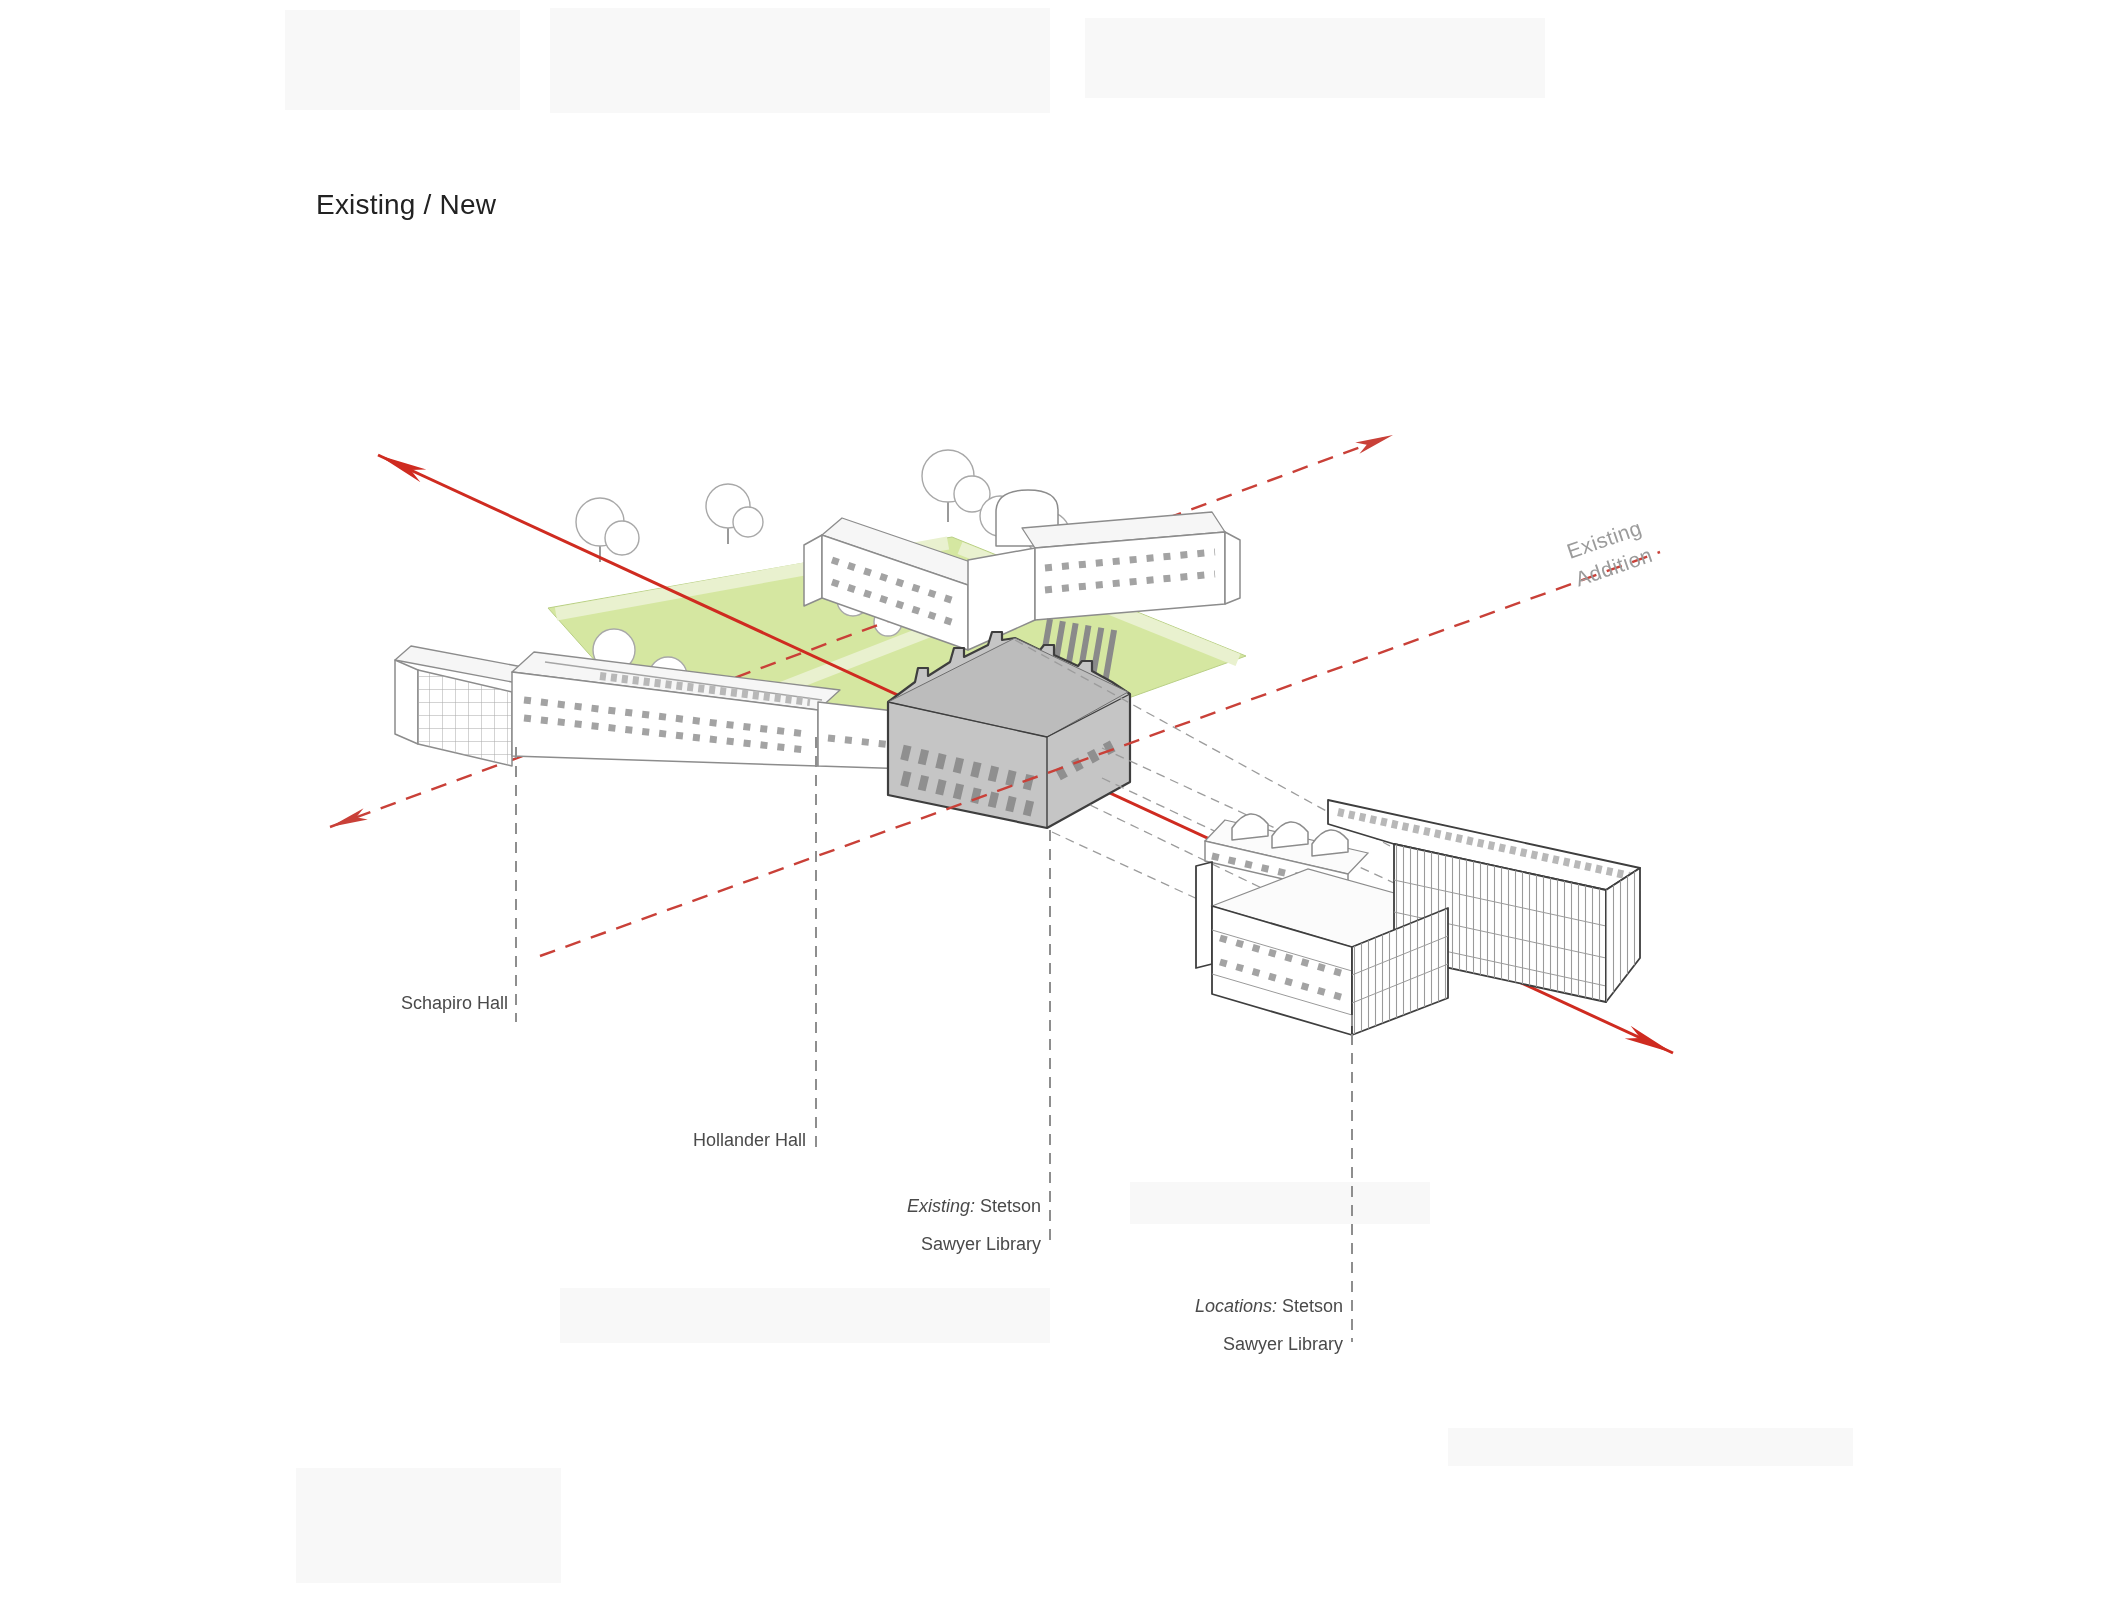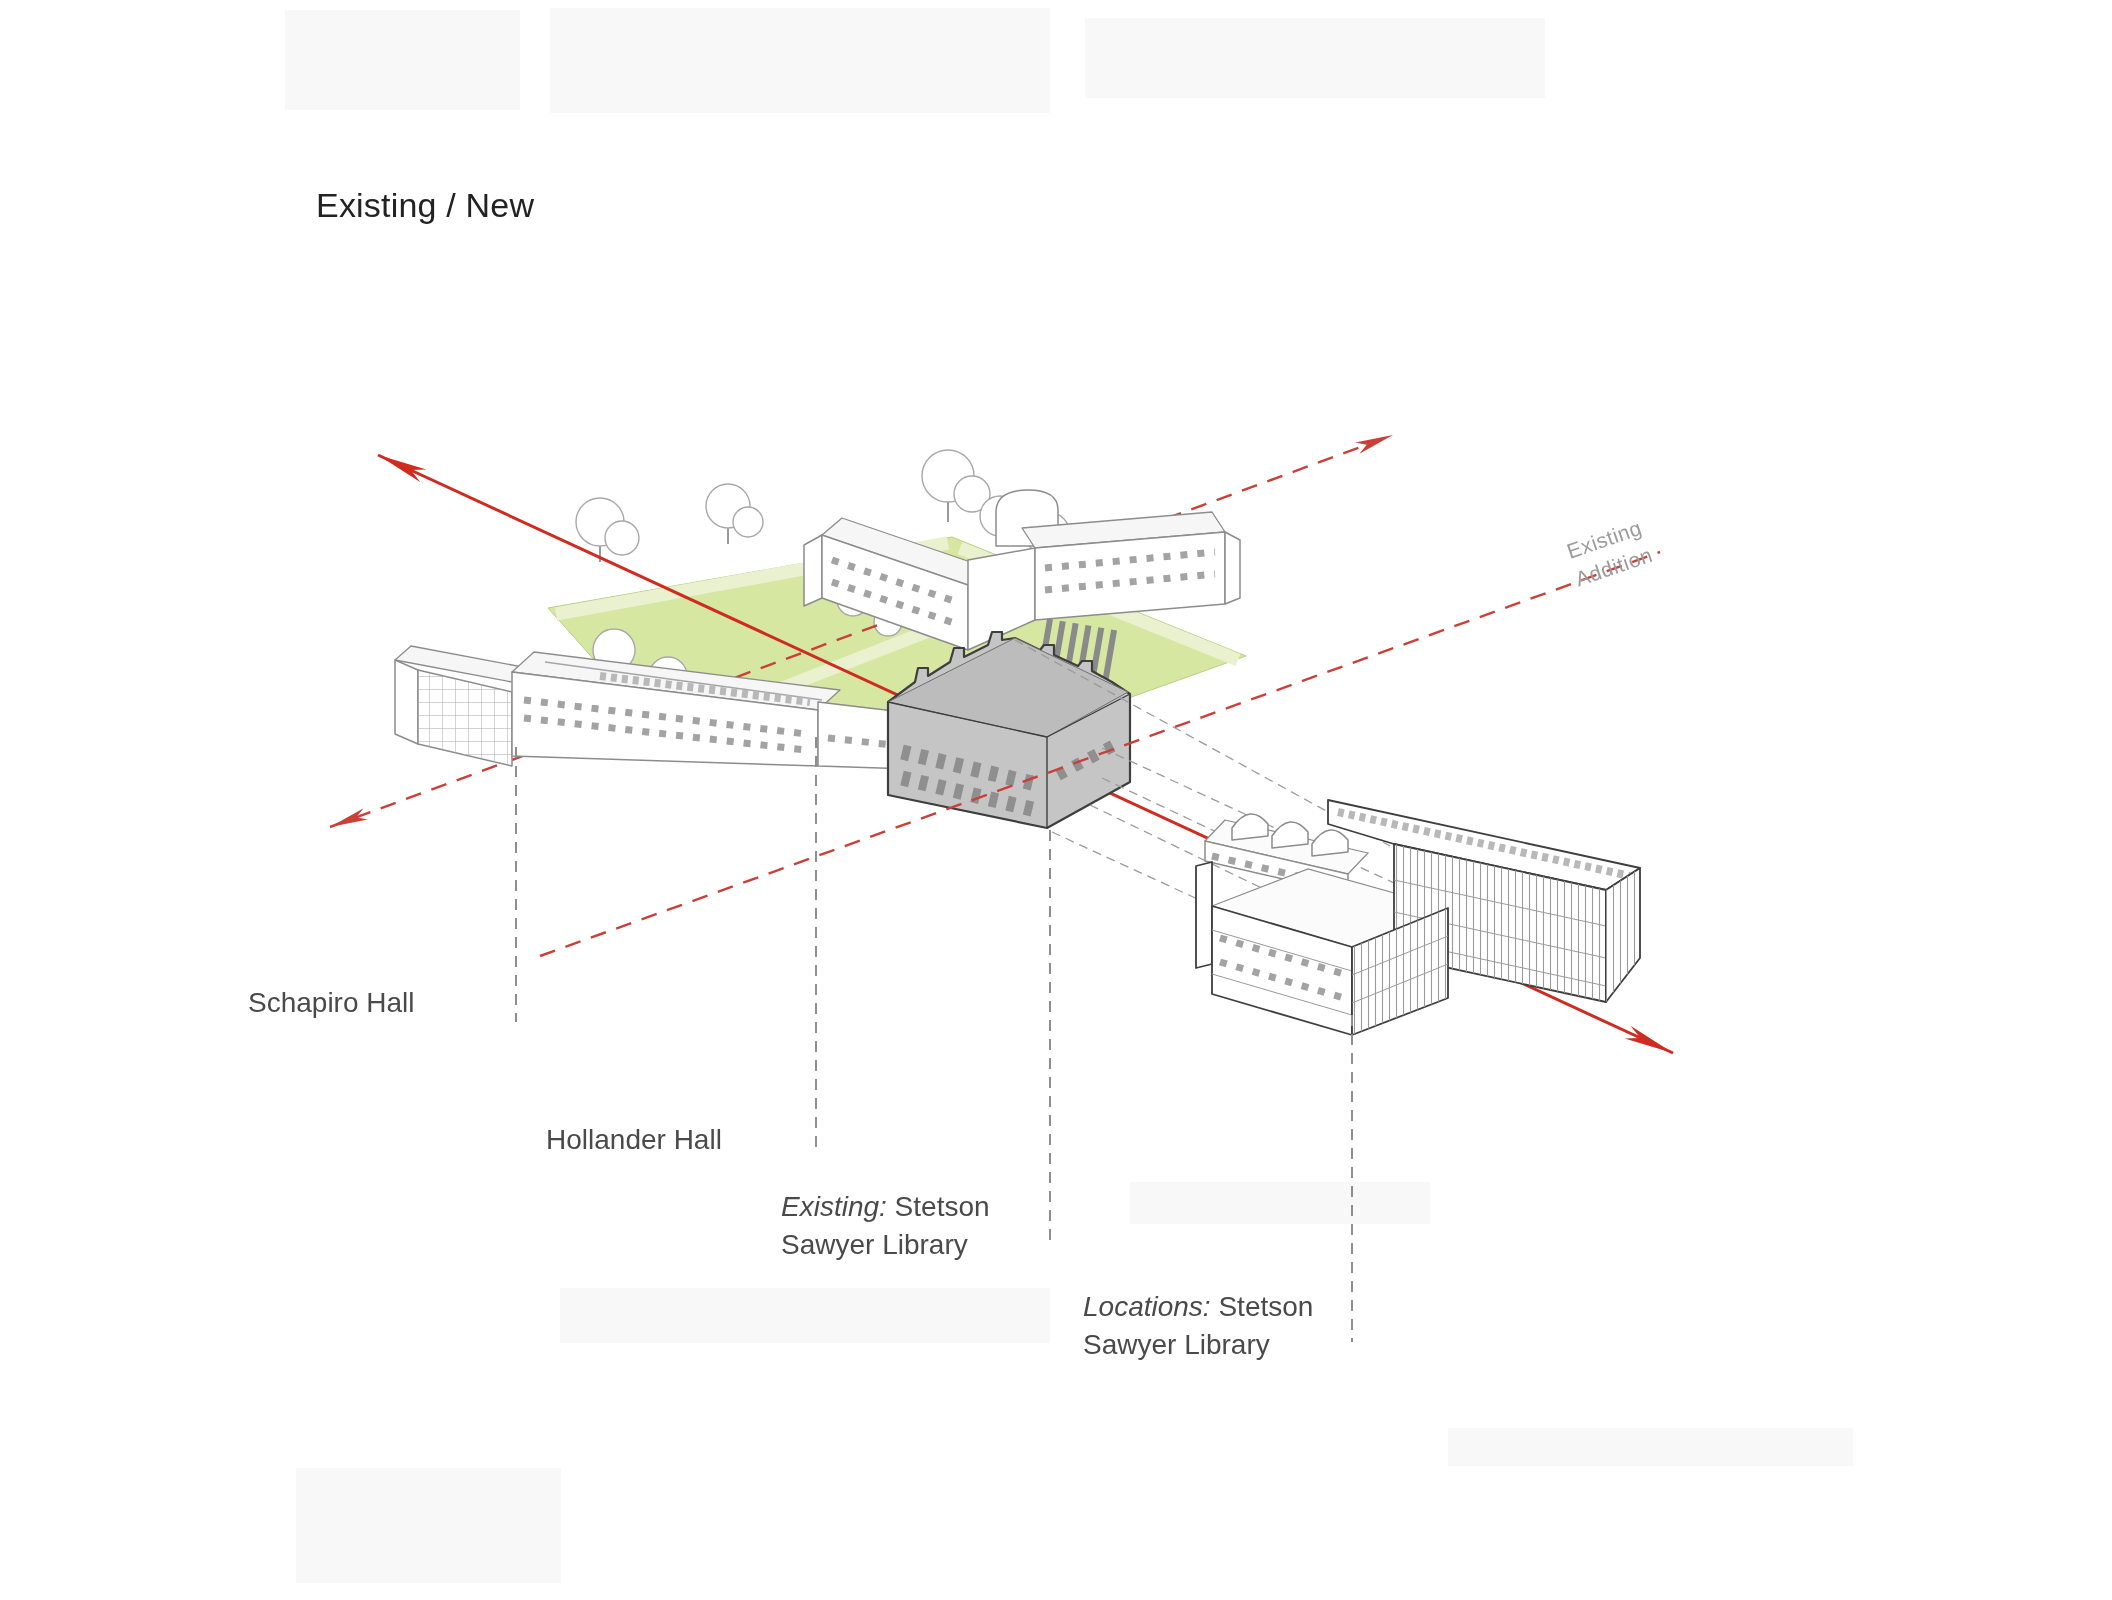--- a/index.html
+++ b/index.html
@@ -24,24 +24,24 @@
   .axis-dashed{stroke:var(--dashed-red);stroke-width:2.4;stroke-dasharray:16 11;fill:none;}
   .leader{stroke:var(--leader-gray);stroke-width:2;stroke-dasharray:11 8;fill:none;}
   .proj{stroke:#9c9c9c;stroke-width:1.3;stroke-dasharray:9 6;fill:none;}
   .ghost{fill:#f8f8f8;}
   .tree{fill:#ffffff;stroke:#a8a8a8;stroke-width:1.4;}
   .trunk{stroke:#9a9a9a;stroke-width:2;}
   .bush{fill:#cfe2a0;stroke:#9ab264;stroke-width:1.2;}
   .lawn{fill:var(--lawn-green);stroke:#b9cf86;stroke-width:1;}
   .pathband{stroke:var(--path-green);stroke-width:13;fill:none;}
   
-  .title{position:absolute;left:316px;top:182px;font-size:34px;line-height:46px;
+  .title{position:absolute;left:316px;top:182px;font-size:28px;line-height:46px;
          color:var(--title-text);letter-spacing:.2px;}
-  .lbl{position:absolute;font-size:28px;line-height:26px;color:var(--label-text);
-       }
+  .lbl{position:absolute;font-size:18px;line-height:26px;color:var(--label-text);
+       text-align:right;}
   .lbl .ln{display:block;margin-top:9px;}
   .lbl em{font-style:italic;}
   .lbl.two{line-height:29px;}
   .axis-lbl{position:absolute;left:1524px;top:524px;width:170px;text-align:center;
             font-size:21px;line-height:29px;color:var(--axis-label-text);
             transform:rotate(-19deg);letter-spacing:.5px;}
   .axis-lbl .ln{display:block;}
 </style>
 </head>
 <body>

